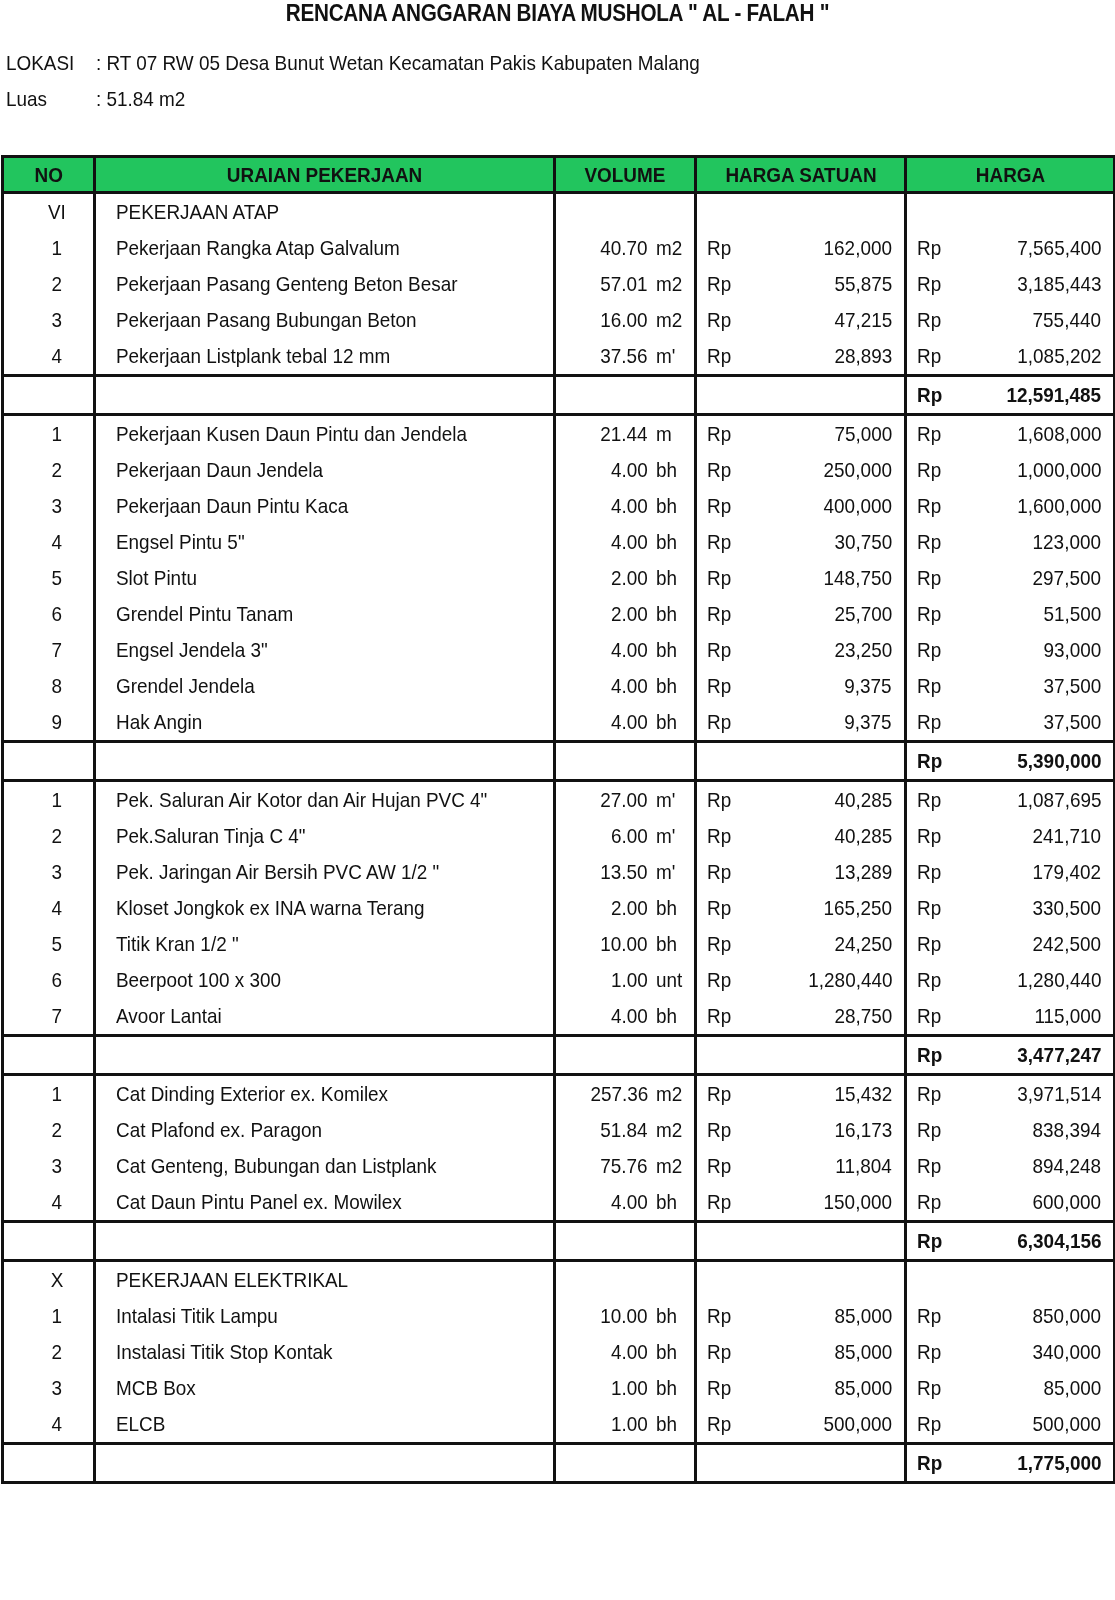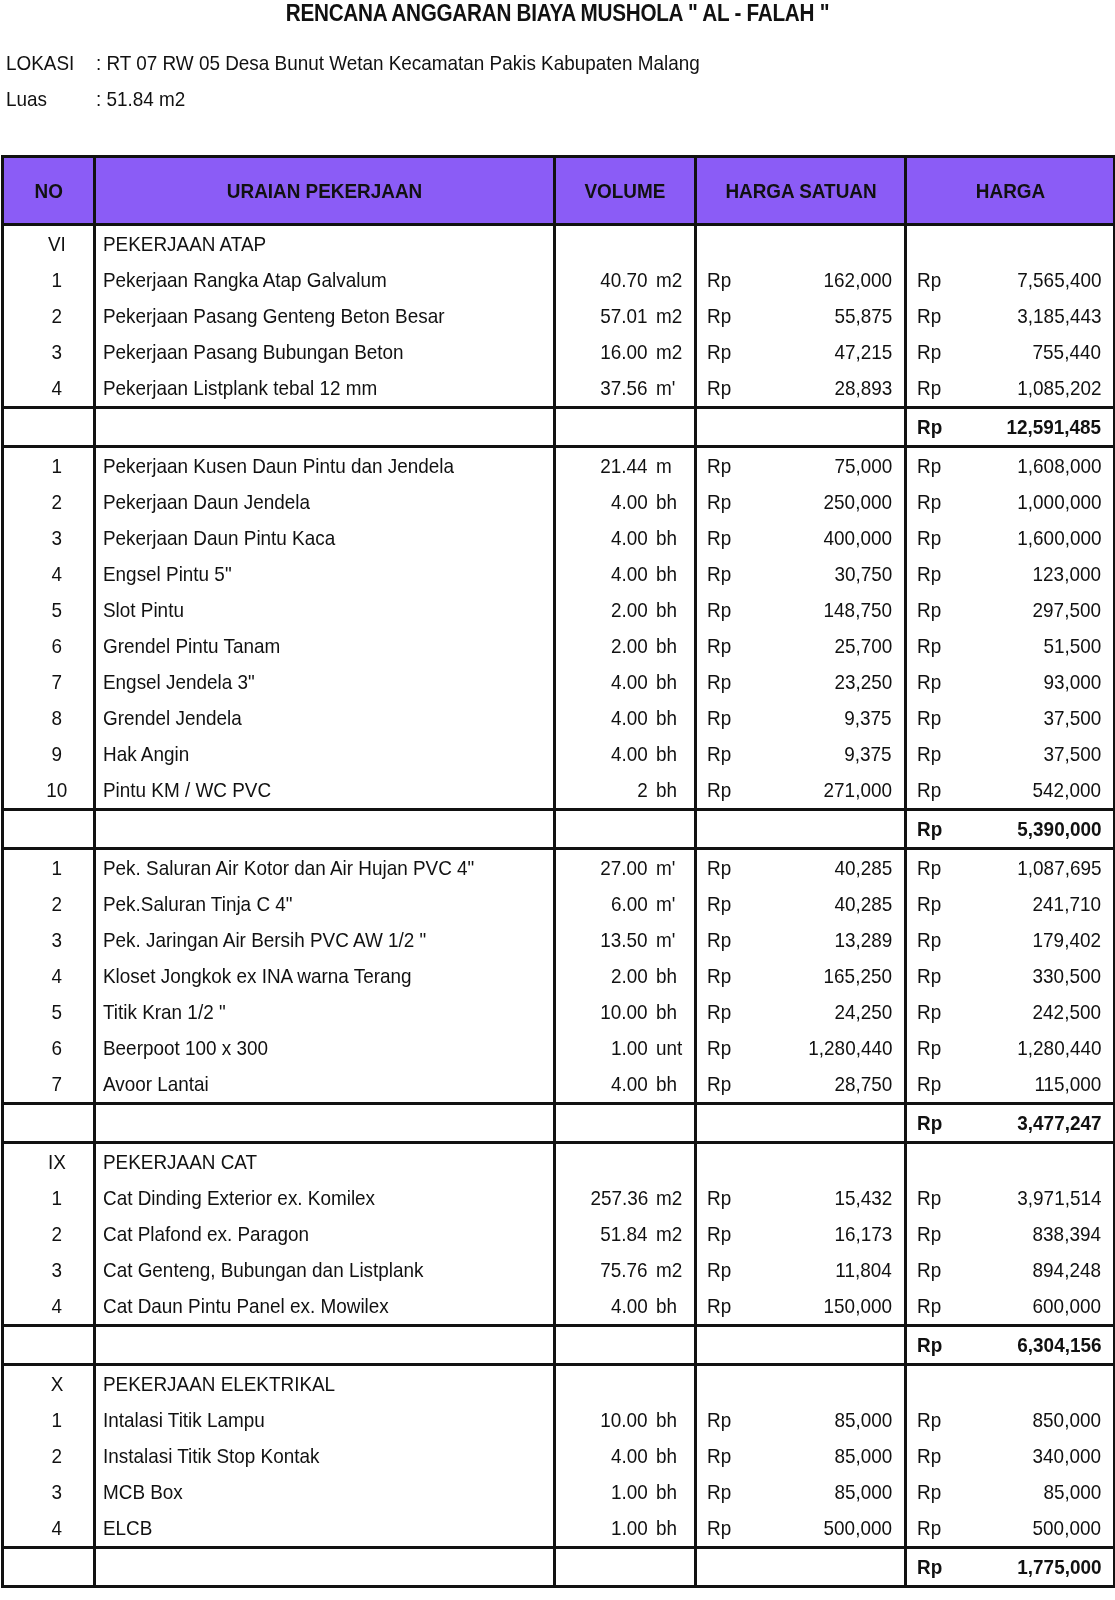--- a/index.html
+++ b/index.html
@@ -6,28 +6,28 @@
   body { width:1115px; height:1600px; position:relative; overflow:hidden;
          font-family:"Liberation Sans", sans-serif; color:#111; }
   .title { position:absolute; left:0; top:0; width:1115px; text-align:center;
            font-weight:bold; font-size:23px; letter-spacing:-0.3px; line-height:26px; transform:scaleX(0.9); }
   .meta { position:absolute; left:6px; font-size:21px; line-height:26px; transform-origin:left; transform:scaleX(0.9); white-space:nowrap; }
   .meta .lbl { display:inline-block; width:100px; }
   table { position:absolute; left:1px; top:155px; border-collapse:collapse; table-layout:fixed;
           width:1112px; font-size:21px; }
   col.c-no { width:92px; } col.c-ur { width:460px; } col.c-vol { width:141px; }
   col.c-hs { width:210px; } col.c-h { width:209px; }
-  th { background:#8b5cf6; height:33px; font-weight:bold; border:3px solid #111; padding:16px; text-align:center; }
+  th { background:#22c55e; height:33px; font-weight:bold; border:3px solid #111; padding:0; text-align:center; }
   td { border-left:3px solid #111; border-right:3px solid #111; padding:0; height:36px; line-height:36px; white-space:nowrap; overflow:hidden; }
   tr.subtotal td { border-top:3px solid #111; border-bottom:3px solid #111; font-weight:bold; }
   tr:last-child td { border-bottom:3px solid #111; }
   .txt { display:inline-block; transform-origin:left center; transform:scaleX(0.9); }
   .no { text-align:center;padding-left:17px; }
   .no .txt { transform-origin:center; }
-  .uraian { padding-left:7px; }
+  .uraian { padding-left:20px; }
   .sec-title.small .txt { transform:scaleX(0.82); font-size:20px; }
   .vol { position:relative;text-align:right; }
   .vol .num { position:absolute; right:46px; top:0; transform:scaleX(0.9); transform-origin:right; }
   .vol .unit { position:absolute; left:100px; top:0; transform:scaleX(0.9); transform-origin:left; }
   .money { position:relative; }
   .money .rp { position:absolute; left:10px; top:0; transform:scaleX(0.9); transform-origin:left; }
   .money .val { position:absolute; right:12px; top:0; transform:scaleX(0.9); transform-origin:right; }
 </style>
 </head>
 <body>
@@ -277,36 +277,20 @@
         </td>
           <td class="money">
           <span class="rp">Rp</span>
           <span class="val">9,375</span>
         </td>
           <td class="money">
           <span class="rp">Rp</span>
           <span class="val">37,500</span>
         </td>
         </tr>
-      <tr>
-          <td class="no"><span class="txt">10</span></td>
-          <td class="uraian"><span class="txt">Pintu KM / WC PVC</span></td>
-          <td class="vol">
-          <span class="num">2</span>
-          <span class="unit">bh</span>
-        </td>
-          <td class="money">
-          <span class="rp">Rp</span>
-          <span class="val">271,000</span>
-        </td>
-          <td class="money">
-          <span class="rp">Rp</span>
-          <span class="val">542,000</span>
-        </td>
-        </tr>
       <tr class="subtotal">
         <td></td>
         <td></td>
         <td></td>
         <td></td>
         <td class="money">
           <span class="rp">Rp</span>
           <span class="val">5,390,000</span>
         </td>
       </tr>
@@ -424,27 +408,20 @@
         </tr>
       <tr class="subtotal">
         <td></td>
         <td></td>
         <td></td>
         <td></td>
         <td class="money">
           <span class="rp">Rp</span>
           <span class="val">3,477,247</span>
         </td>
-      </tr>
-      <tr>
-        <td class="no"><span class="txt">IX</span></td>
-        <td class="uraian sec-title"><span class="txt">PEKERJAAN CAT</span></td>
-        <td></td>
-        <td></td>
-        <td></td>
       </tr>
       <tr>
           <td class="no"><span class="txt">1</span></td>
           <td class="uraian"><span class="txt">Cat Dinding Exterior ex. Komilex</span></td>
           <td class="vol">
           <span class="num">257.36</span>
           <span class="unit">m2</span>
         </td>
           <td class="money">
           <span class="rp">Rp</span>

